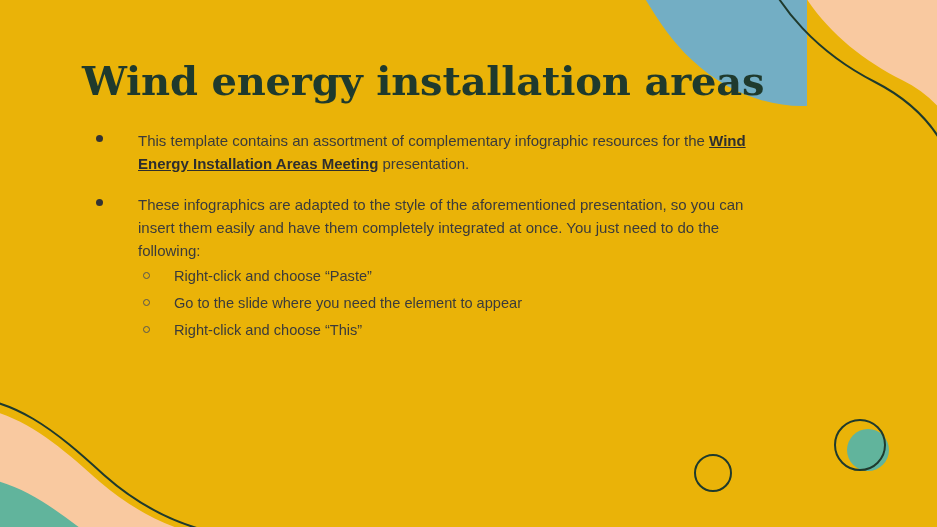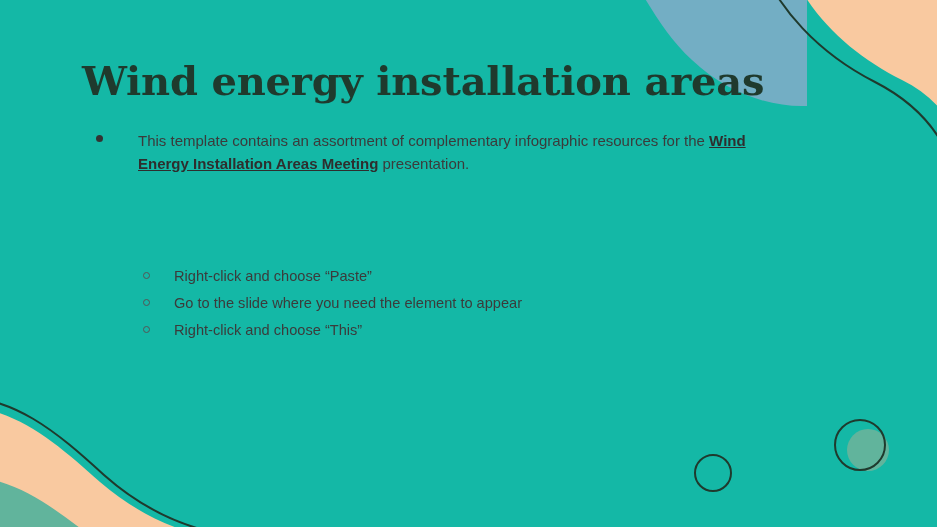--- a/index.html
+++ b/index.html
@@ -10,21 +10,21 @@
     width: 937px;
     height: 527px;
     overflow: hidden;
     font-family: "Liberation Sans", sans-serif;
     background: #f2f2f0;
   }
   .slide {
     position: relative;
     width: 937px;
     height: 527px;
-    background: #14b8a6;
+    background: #eab308;
     overflow: hidden;
   }
 
   
   .deco {
     position: absolute;
     pointer-events: none;
   }
 
   
@@ -194,20 +194,24 @@
 
   <div class="content">
 
     <div class="title">Wind energy installation areas</div>
 
     <ul class="body-list">
       <li class="body-item">
         <span class="bullet"></span>
         <span>This template contains an assortment of complementary infographic resources for the </span><span class="strong-link">Wind Energy Installation Areas Meeting</span><span> presentation.</span>
       </li>
+      <li class="body-item">
+        <span class="bullet"></span>
+        <span>These infographics are adapted to the style of the aforementioned presentation, so you can insert them easily and have them completely integrated at once. You just need to do the following:</span>
+      </li>
     </ul>
 
     <ul class="sub-list">
       <li class="sub-item">
         <span class="hollow-bullet"></span>
         <span>Right-click and choose “Paste”</span>
       </li>
       <li class="sub-item">
         <span class="hollow-bullet"></span>
         <span>Go to the slide where you need the element to appear</span>

